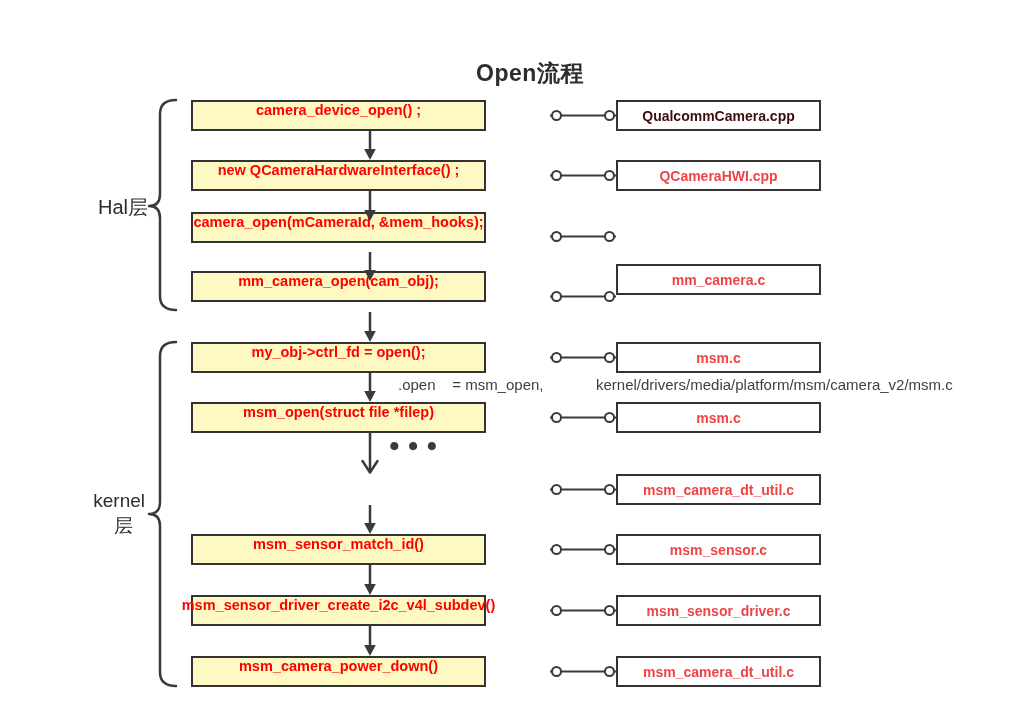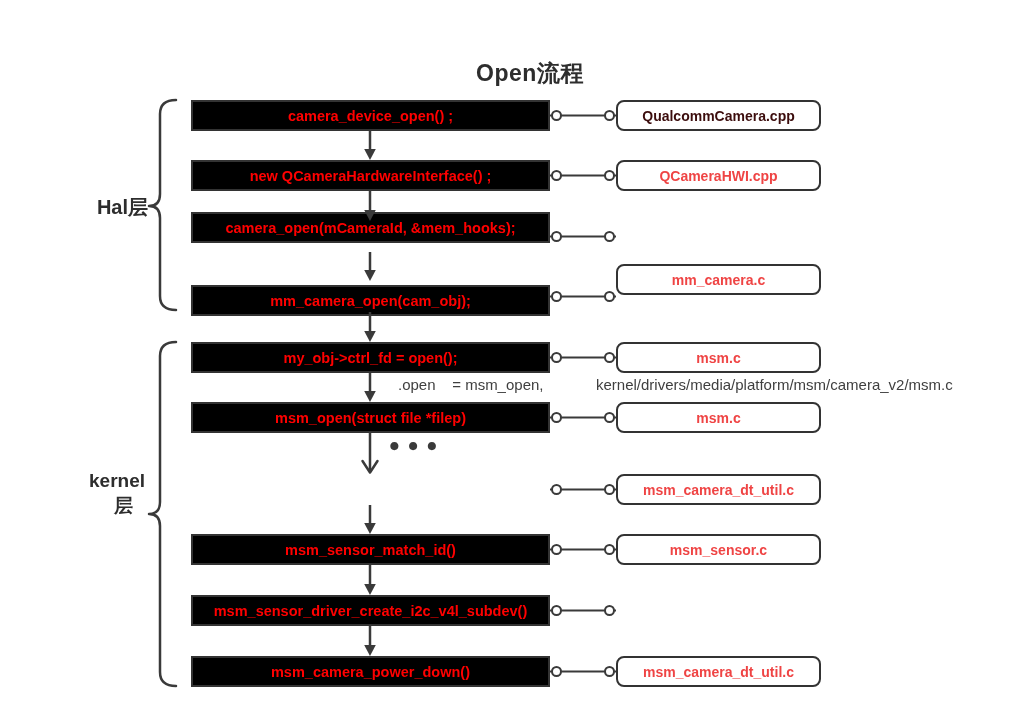--- a/index.html
+++ b/index.html
@@ -5,42 +5,42 @@
   html,body{margin:0;padding:0;background:#ffffff;}
   #canvas{
     position:relative;width:1021px;height:719px;background:#fff;overflow:hidden;
     font-family:"Liberation Sans","DejaVu Sans",sans-serif;color:#2d2d2d;padding-left:16px;
   }
   .title{
     position:absolute;left:330px;top:58px;width:400px;text-align:center;
     font-size:23px;font-weight:bold;color:#2d2d2d;letter-spacing:0.5px;
   }
   .call-box{
-    position:absolute;left:191px;width:359px;height:31px;box-sizing:border-box;
-    border:2px solid #333333;background:#000000;
-    display:flex;align-items:center;justify-content:center;
+    position:absolute;left:191px;width:295px;height:31px;box-sizing:border-box;
+    border:2px solid #333333;background:#fef9c3;
+    display:flex;justify-content:center;
   }
   .call-box .txt{
     font-size:14.5px;font-weight:bold;color:var(--red,#ff0000);white-space:nowrap;
   }
   .file-box{
     position:absolute;left:616px;width:205px;height:31px;box-sizing:border-box;
-    border:2px solid #333333;border-radius:8px;background:#ffffff;
+    border:2px solid #333333;border-radius:0;background:#ffffff;
     display:flex;align-items:center;justify-content:center;
   }
   .file-box .txt{
     font-size:14px;font-weight:bold;color:#ef4444;white-space:nowrap;
   }
   .file-box.maroon .txt{color:#3c0d0d;}
   .svg-layer{position:absolute;left:0;top:0;z-index:3;pointer-events:none;}
   .brace-label{
-    position:absolute;font-weight:bold;color:#2d2d2d;text-align:right;
+    position:absolute;font-weight:normal;color:#2d2d2d;text-align:right;
   }
   #hal-label{left:40px;top:194px;width:108px;font-size:20px;}
-  #kernel-label{left:30px;top:468px;width:115px;font-size:19px;line-height:25px;}
+  #kernel-label{left:30px;top:488px;width:115px;font-size:19px;line-height:25px;}
   #kernel-label .l2{margin-right:12px;}
   .annot{
     position:absolute;font-size:15px;color:#3f3f3f;white-space:pre;text-align:center;
   }
   #annot-assign{left:398px;top:376px;}
   #annot-path{left:572px;top:376px;margin-left:24px;}
   .ellipsis{
     position:absolute;left:387px;top:434px;font-size:23px;font-weight:bold;
     color:#3a3a3a;letter-spacing:4px;font-family:"DejaVu Sans",sans-serif;
   }
@@ -60,21 +60,21 @@
 
   <div class="call-box" style="top:100px">
       <span class="txt">camera_device_open() ;</span>
     </div>
   <div class="call-box" style="top:160px">
       <span class="txt">new QCameraHardwareInterface() ;</span>
     </div>
   <div class="call-box" style="top:212px">
       <span class="txt">camera_open(mCameraId, &amp;mem_hooks);</span>
     </div>
-  <div class="call-box" style="top:285px">
+  <div class="call-box" style="top:271px">
       <span class="txt">mm_camera_open(cam_obj);</span>
     </div>
   <div class="call-box" style="top:342px">
       <span class="txt">my_obj-&gt;ctrl_fd = open();</span>
     </div>
   <div class="call-box" style="top:402px">
       <span class="txt">msm_open(struct file *filep)</span>
     </div>
   <div class="call-box" style="top:534px">
       <span class="txt">msm_sensor_match_id()</span>
@@ -99,20 +99,23 @@
       <span class="txt">msm.c</span>
     </div>
   <div class="file-box" style="top:402px">
       <span class="txt">msm.c</span>
     </div>
   <div class="file-box" style="top:474px">
       <span class="txt">msm_camera_dt_util.c</span>
     </div>
   <div class="file-box" style="top:534px">
       <span class="txt">msm_sensor.c</span>
+    </div>
+  <div class="file-box" style="top:595px">
+      <span class="txt">msm_sensor_driver.c</span>
     </div>
   <div class="file-box" style="top:656px">
       <span class="txt">msm_camera_dt_util.c</span>
     </div>
 
   <div class="annot" id="annot-assign">.open    = msm_open,</div>
   <div class="annot" id="annot-path">kernel/drivers/media/platform/msm/camera_v2/msm.c</div>
   <div class="ellipsis">•••</div>
 
   <svg class="svg-layer" width="1021" height="719" viewBox="0 0 1021 719">

